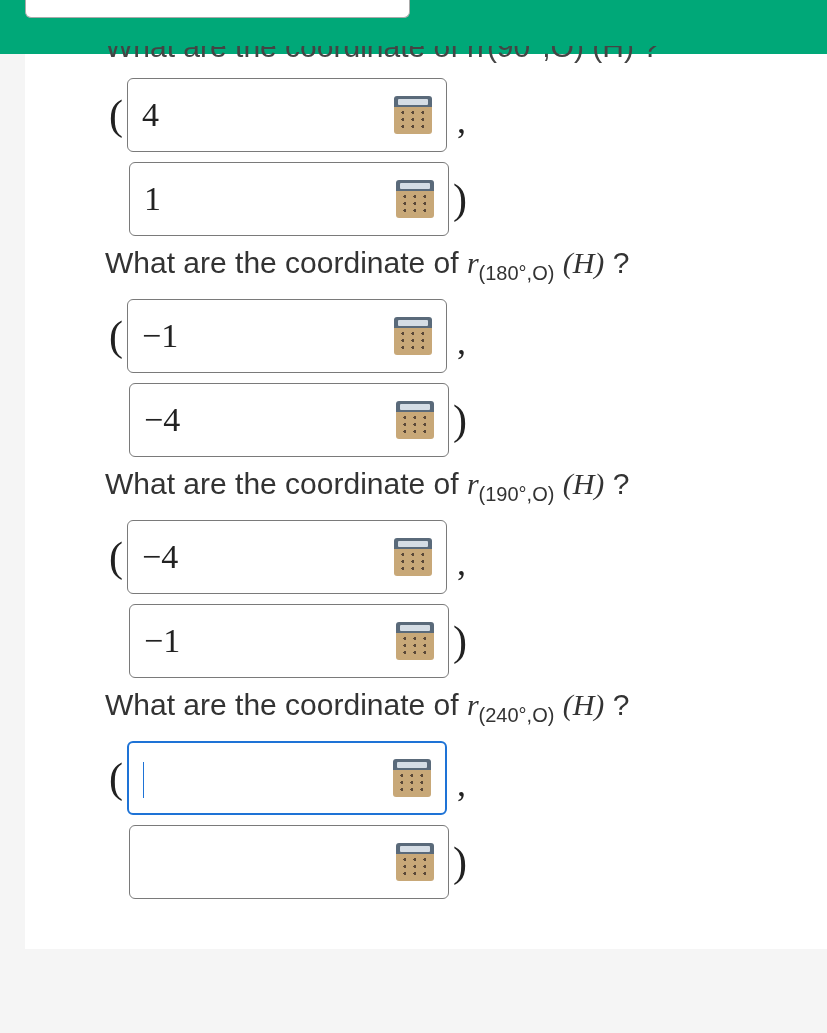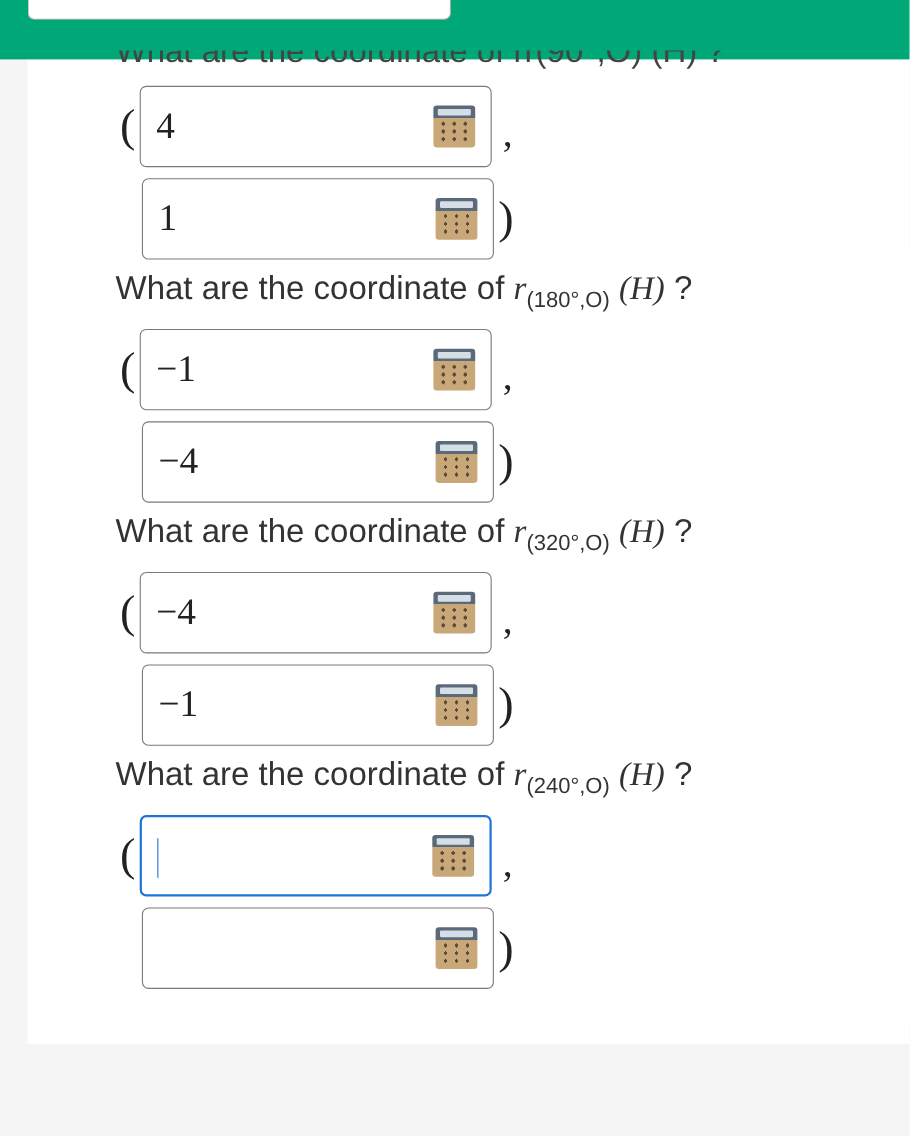--- a/index.html
+++ b/index.html
@@ -202,21 +202,21 @@
       <div class="math-input">
         <span class="value">−4</span>
         <span class="calc-icon"></span>
       </div>
       <span class="paren">)</span>
     </div>
   </div>
 
   <div class="question-block">
     <div class="question-text">
-      <span>What are the coordinate of </span><span class="math">r</span><span class="sub">(320°,O)</span> <span class="math">(H)</span><span> ?</span>
+      <span>What are the coordinate of </span><span class="math">r</span><span class="sub">(190°,O)</span> <span class="math">(H)</span><span> ?</span>
     </div>
     <div class="input-row">
       <span class="paren">(</span>
       <div class="math-input">
         <span class="value">−4</span>
         <span class="calc-icon"></span>
       </div>
       <span class="comma">,</span>
     </div>
     <div class="input-row second-row">

